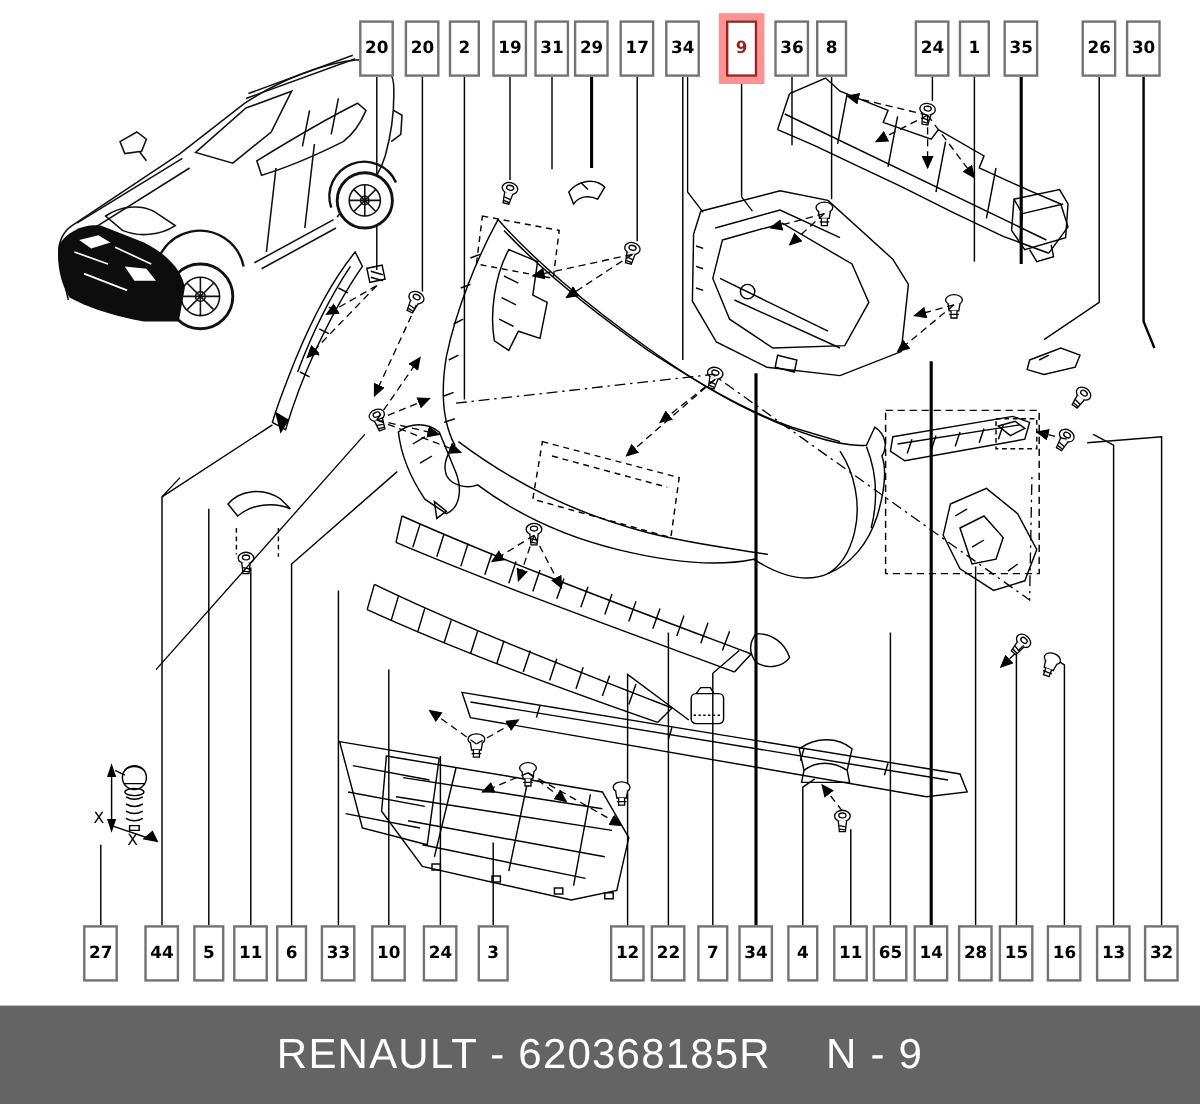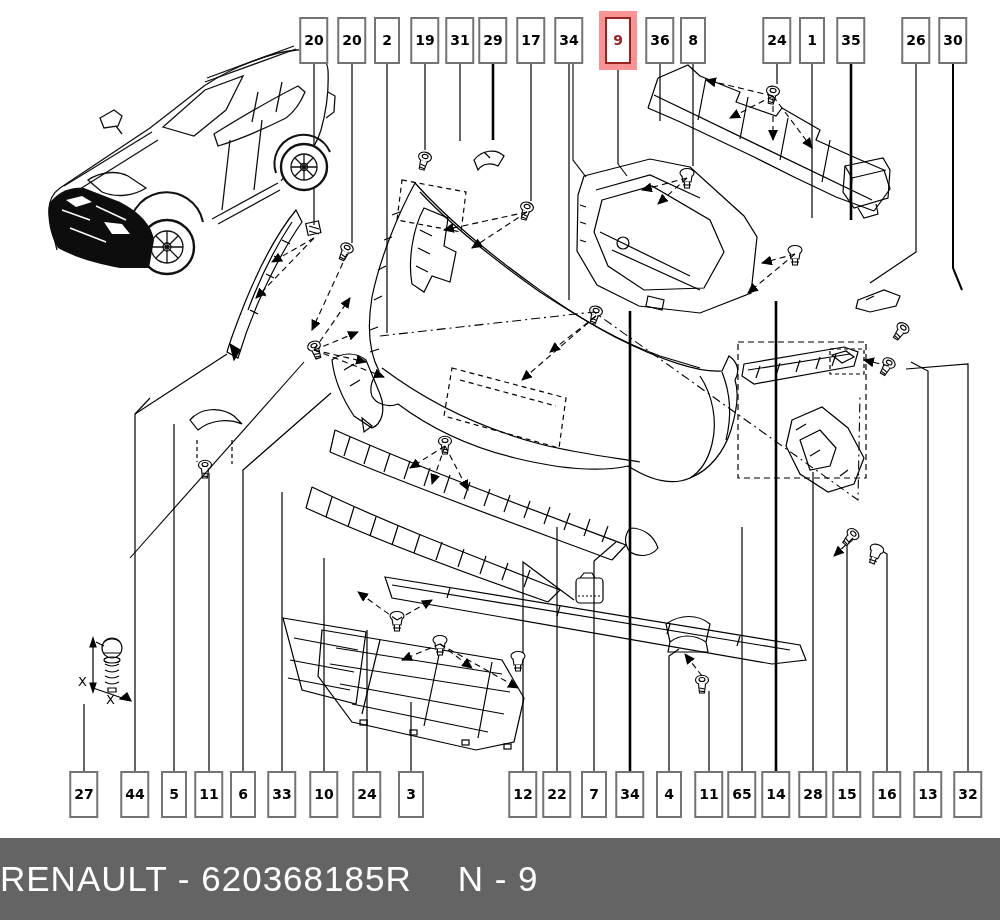--- a/index.html
+++ b/index.html
@@ -4,21 +4,21 @@
 <style>
   html,body{margin:0;padding:0;background:#fff;}
   .stage{position:relative;width:1000px;height:920px;background:#fff;overflow:hidden;
          font-family:"Liberation Sans",sans-serif;}
   .diagram-svg{position:absolute;left:0;top:0;}
   .co{position:absolute;transform:translateX(-50%);min-width:16px;height:19px;padding:12px 3px;
       background:#fff;border:2px solid #737373;color:#000;text-align:center;
       font:bold 14px/19px "DejaVu Sans",sans-serif;z-index:3;cursor:pointer;}
   .co.hl{border-color:#9c2222;color:#9c2222;box-shadow:0 0 0 6px #fa9494;}
   .footer{position:absolute;left:0;right:0;top:838px;bottom:0;background:#646464;
-          display:flex;align-items:center;gap:46px;
+          display:flex;align-items:center;justify-content:center;gap:46px;
           color:#fff;font-size:35px;letter-spacing:1px;z-index:4;}
 </style>
 </head>
 <body>
 
 <div class="stage">
 
   <svg class="diagram-svg" width="1000" height="838" viewBox="0 0 1000 838">
     <defs>
       <marker id="ar" markerWidth="11" markerHeight="9" refX="9" refY="4.5" orient="auto">

